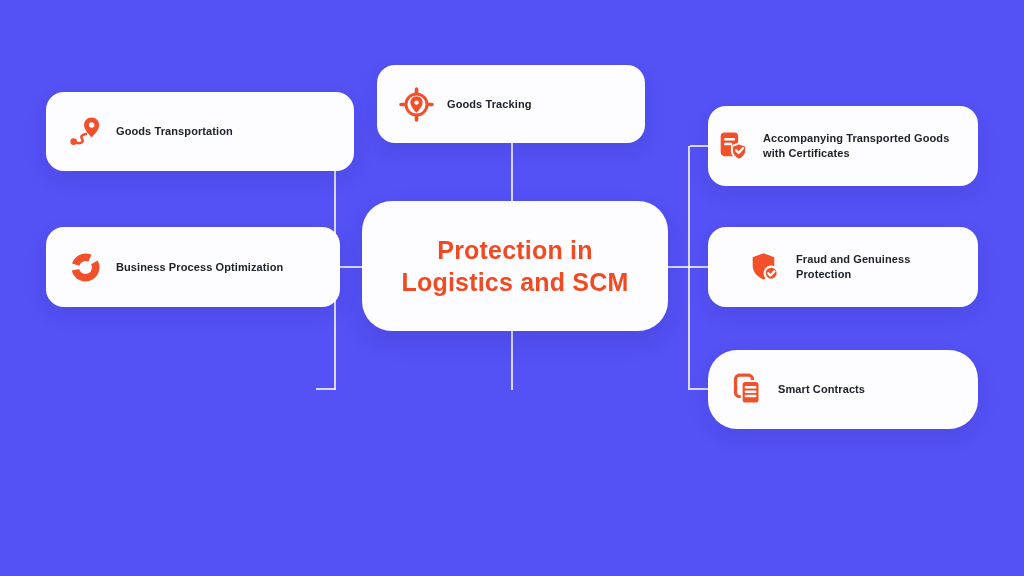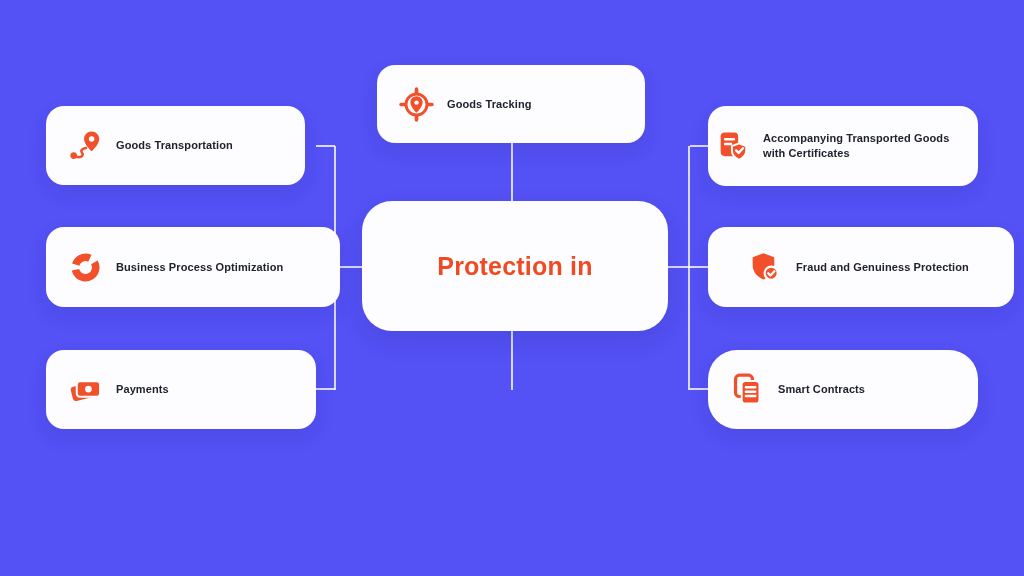--- a/index.html
+++ b/index.html
@@ -47,47 +47,48 @@
   .center-title{
     font-size:25px;
     font-weight:bold;
     color:var(--accent-title,#f04a23);
     line-height:1.3;
     text-align:center;
     letter-spacing:.2px;
   }
   .line{position:absolute;background:rgba(255,255,255,0.78);}
   
-  #card-left-0{left:46px;top:106px;width:259px;height:79px;}
+  #card-left-0{left:46px;top:92px;width:308px;height:79px;}
   #card-left-1{left:46px;top:227px;width:294px;height:80px;}
   #card-left-2{left:46px;top:350px;width:270px;height:79px;}
   #card-top{left:377px;top:65px;width:268px;height:78px;}
   #card-bottom{left:378px;top:390px;width:267px;height:79px;}
   #card-right-0{left:708px;top:106px;width:270px;height:80px;padding-left:8px;gap:12px;}
-  #card-right-1{left:708px;top:227px;width:306px;height:80px;padding-left:40px;}
+  #card-right-1{left:708px;top:227px;width:270px;height:80px;padding-left:40px;}
   #card-right-2{left:708px;top:350px;width:270px;height:79px;border-radius:29px;}
 </style>
 </head>
 <body>
 
 <div class="stage">
 
   <div class="line" style="left:334px;top:146px;width:2px;height:244px"></div>
   <div class="line" style="left:316px;top:145px;width:19px;height:2px"></div>
   <div class="line" style="left:316px;top:266px;width:46px;height:2px"></div>
   <div class="line" style="left:316px;top:388px;width:19px;height:2px"></div>
   <div class="line" style="left:688px;top:146px;width:2px;height:244px"></div>
   <div class="line" style="left:690px;top:145px;width:18px;height:2px"></div>
   <div class="line" style="left:668px;top:266px;width:40px;height:2px"></div>
   <div class="line" style="left:690px;top:388px;width:18px;height:2px"></div>
   <div class="line" style="left:511px;top:143px;width:2px;height:58px"></div>
   <div class="line" style="left:511px;top:331px;width:2px;height:59px"></div>
 
   <div class="center-card">
     <div class="center-title">Protection in</div>
+    <div class="center-title">Logistics and SCM</div>
   </div>
 
   <div class="card" id="card-top">
     <span class="icon">
       <svg viewBox="0 0 24 24">
         <circle cx="12" cy="12" r="7.2" fill="none" stroke="currentColor" stroke-width="2"></circle>
         <path d="M12 1.4v2.7M12 19.9v2.7M1.4 12h2.7M19.9 12h2.7" stroke="currentColor" stroke-width="2.5" stroke-linecap="round"></path>
         <path d="M12 6.4c-2.3 0-4.2 1.9-4.2 4.2 0 3.2 4.2 7 4.2 7s4.2-3.8 4.2-7c0-2.3-1.9-4.2-4.2-4.2z" fill="currentColor"></path>
         <circle cx="12" cy="10.7" r="1.5" fill="#fff"></circle>
       </svg>
@@ -112,30 +113,20 @@
     <span class="icon">
       <svg viewBox="0 0 24 24">
         <g transform="rotate(-30 12 12)">
           <circle cx="12" cy="12" r="7" fill="none" stroke="currentColor" stroke-width="5.2" stroke-dasharray="24 3.5 12 4.5"></circle>
         </g>
       </svg>
     </span>
     <span class="label">Business Process Optimization</span>
   </div>
 
-  <div class="card" id="card-left-2">
-    <span class="icon">
-      <svg viewBox="0 0 24 24">
-        <rect x="2.4" y="8.6" width="16" height="10" rx="2.2" fill="currentColor" transform="rotate(-14 10.4 13.6)"></rect>
-        <rect x="6" y="6.4" width="16" height="10.6" rx="2.2" fill="currentColor" stroke="#fff" stroke-width="1.4"></rect>
-        <circle cx="14" cy="11.7" r="2.3" fill="#fff"></circle>
-      </svg>
-    </span>
-    <span class="label">Payments</span>
-  </div>
 
   <div class="card" id="card-right-0">
     <span class="icon">
       <svg viewBox="0 0 24 24">
         <rect x="3.2" y="2.4" width="12" height="16.2" rx="2.8" fill="currentColor"></rect>
         <path d="M6.3 7h6M6.3 10.3h4" stroke="#fff" stroke-width="1.7" stroke-linecap="round"></path>
         <path d="M15.8 9.8l4.9 1.9v3c0 3.2-2 5.1-4.9 6.4-2.9-1.3-4.9-3.2-4.9-6.4v-3z" fill="currentColor" stroke="#fff" stroke-width="1.3"></path>
         <path d="M13.8 14.7l1.7 1.7 3-3.2" stroke="#fff" stroke-width="1.6" fill="none" stroke-linecap="round" stroke-linejoin="round"></path>
       </svg>
     </span>

